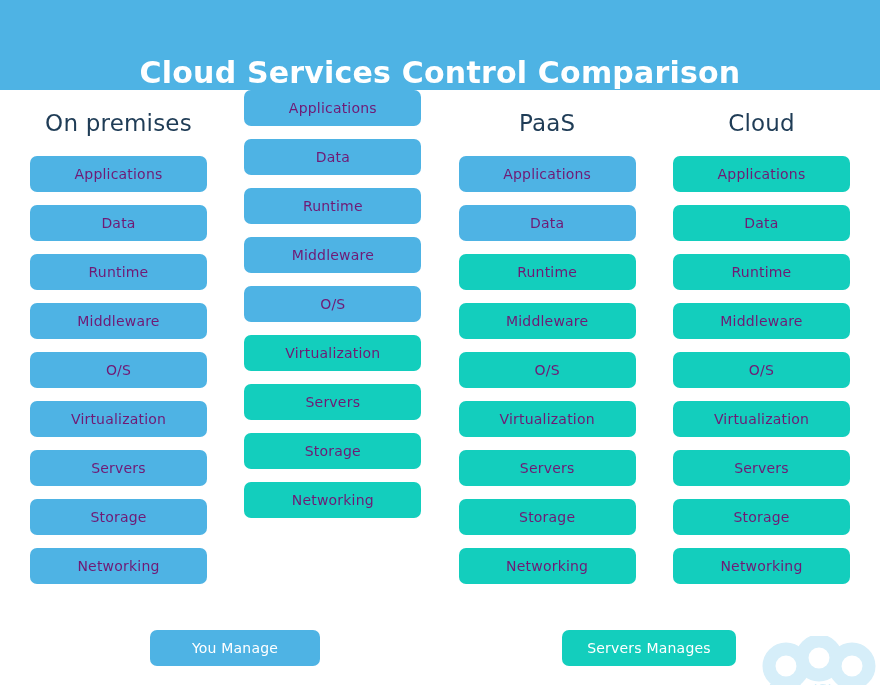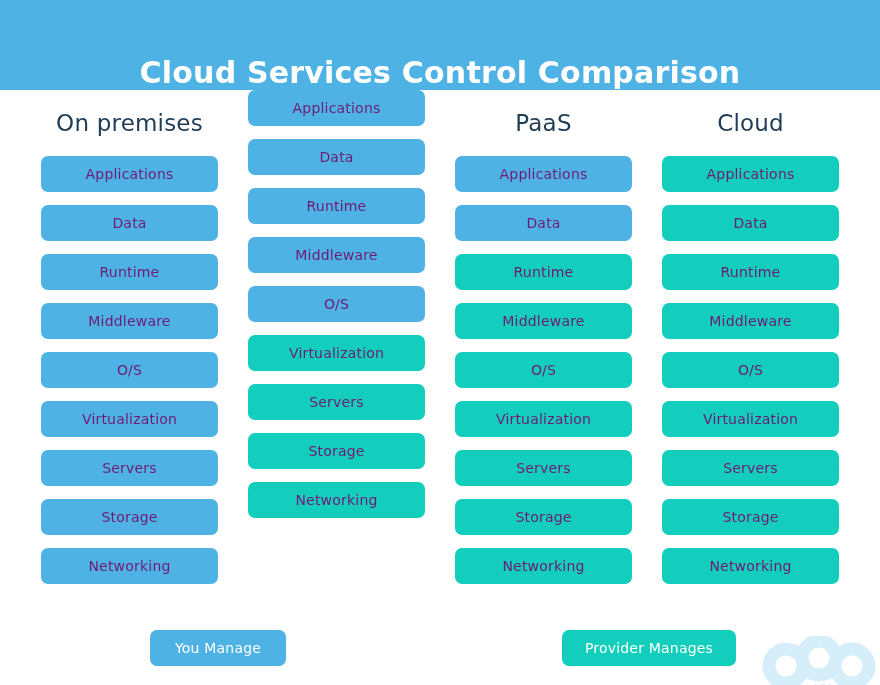--- a/index.html
+++ b/index.html
@@ -35,21 +35,21 @@
   }
 
   
   .matrix {
     position: absolute;
     top: 90px;
     left: 0;
     width: 880px;
     height: 515px;
     box-sizing: border-box;
-    padding: 0 41px;
+    padding: 0 30px;
     display: flex;
     flex-direction: row;
     justify-content: space-between;
   }
   .column {
     width: 177px;
     display: flex;
     flex-direction: column;
   }
   .column-header {
@@ -96,21 +96,21 @@
     display: flex;
     align-items: center;
     justify-content: center;
     color: #ffffff;
     font-size: 14px;
     letter-spacing: 0.2px;
     box-sizing: border-box;
   }
   .legend-you {
     left: 150px;
-    width: 136px;
+    width: 170px;
     background: #4EB3E4;
   }
   .legend-provider {
     left: 562px;
     width: 174px;
     background: #13CEBD;
   }
 
   
   .watermark {
@@ -188,21 +188,21 @@
       <div class="cell provider">O/S</div>
       <div class="cell provider">Virtualization</div>
       <div class="cell provider">Servers</div>
       <div class="cell provider">Storage</div>
       <div class="cell provider">Networking</div>
     </div>
   </div>
 
 <div class="legend">
   <div class="legend-pill legend-you">You Manage</div>
-  <div class="legend-pill legend-provider">Provider Manages</div>
+  <div class="legend-pill legend-provider">Servers Manages</div>
 </div>
 
 <div class="watermark">
   <svg width="122" height="50" viewBox="0 0 122 50">
     <g fill="none" stroke="#D6EEF9" stroke-width="13">
       <circle cx="28" cy="30" r="17"></circle>
       <circle cx="61" cy="22" r="17"></circle>
       <circle cx="94" cy="30" r="17"></circle>
     </g>
   </svg>

